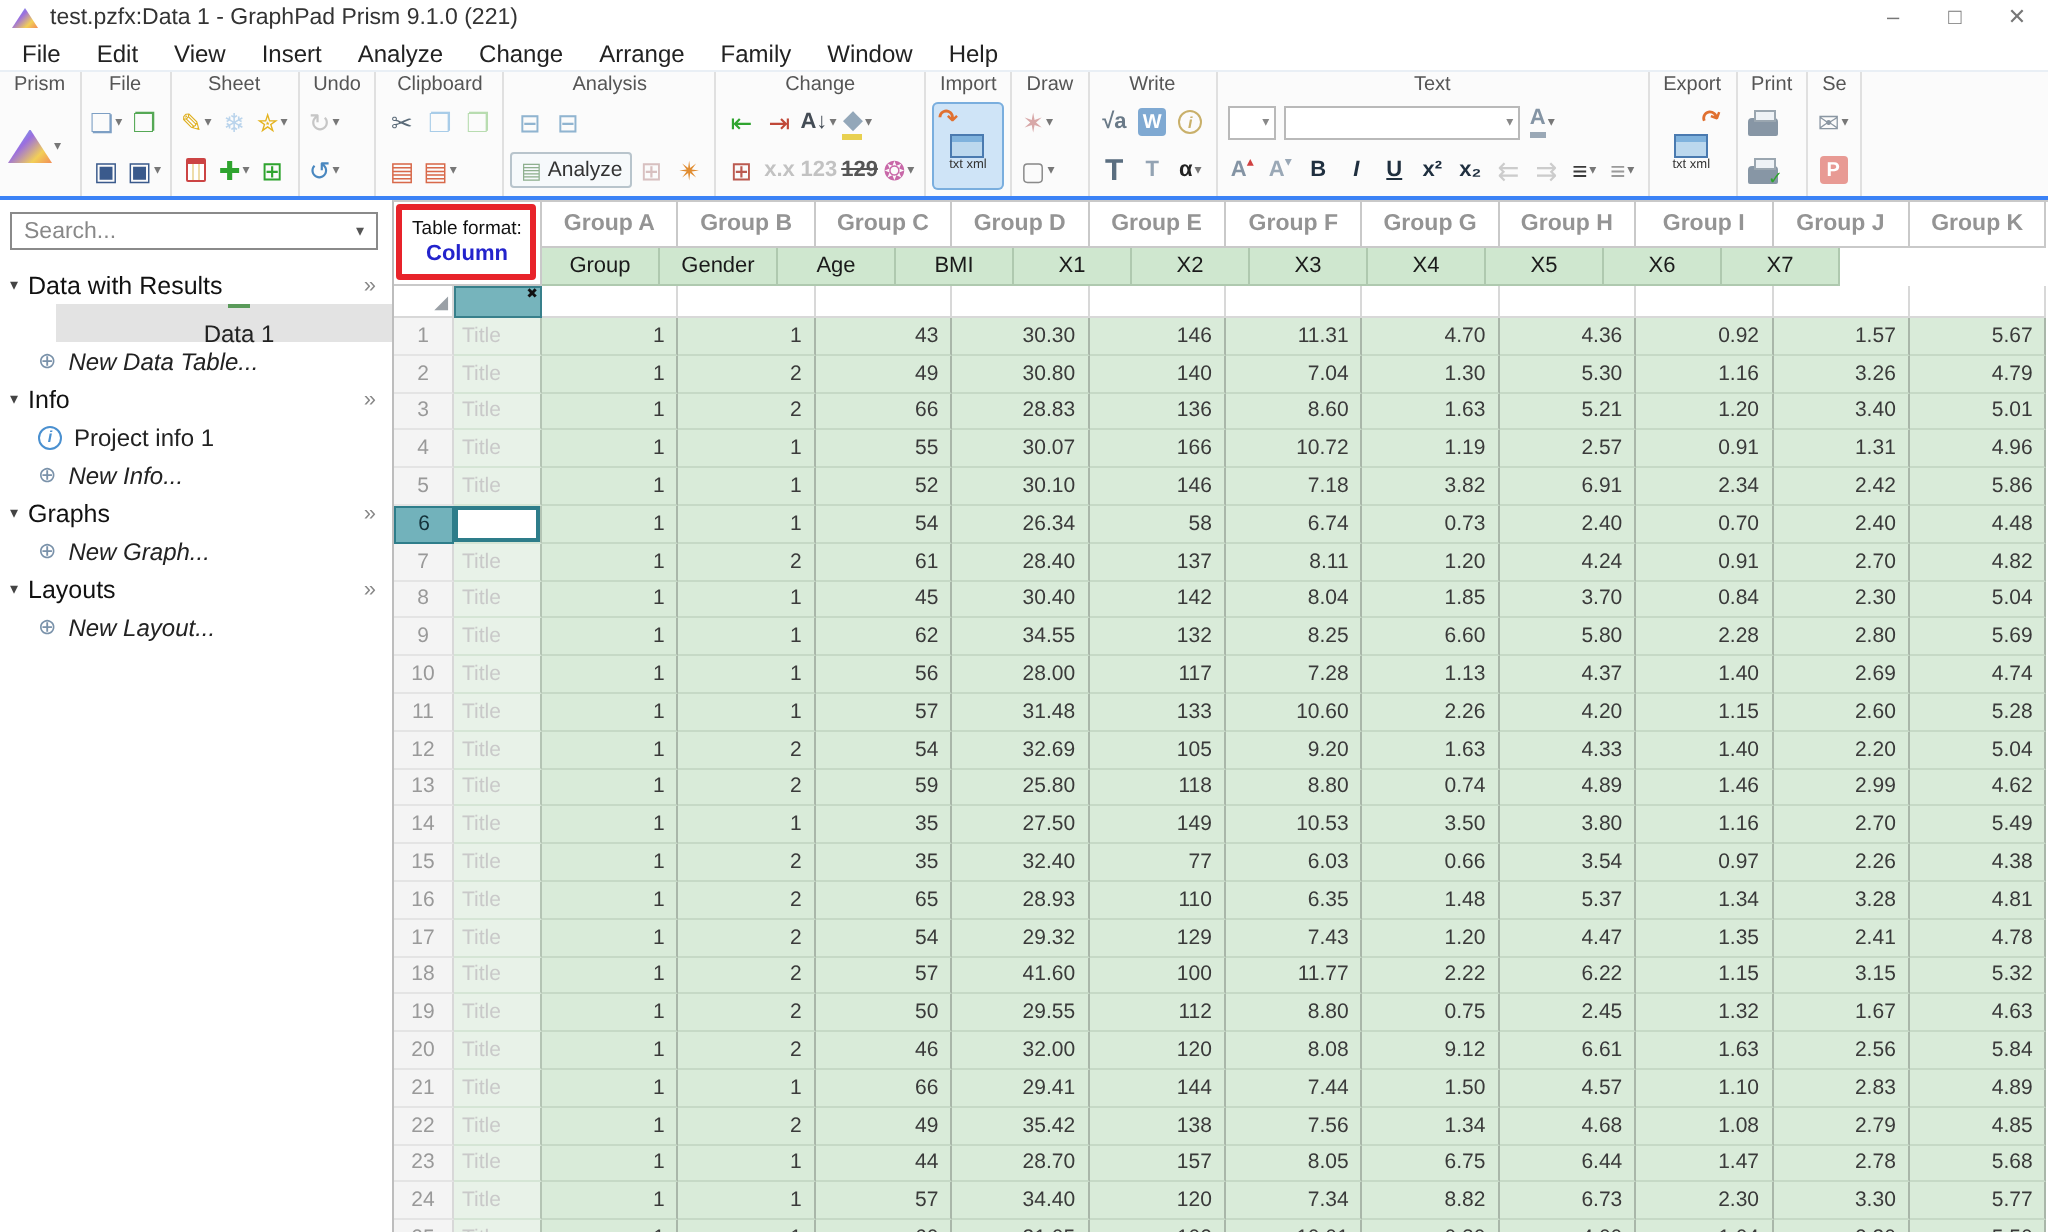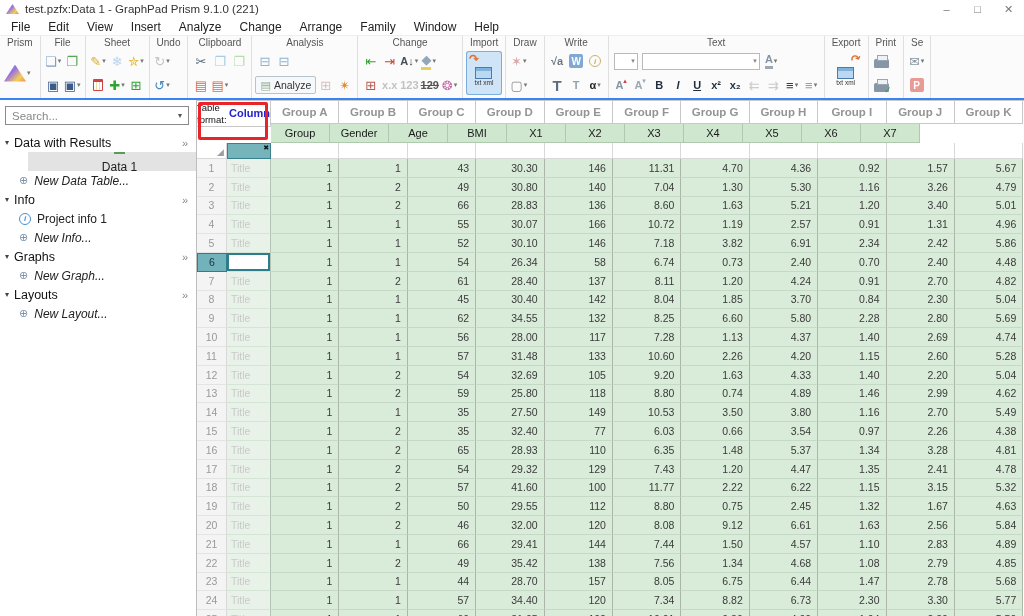--- a/index.html
+++ b/index.html
@@ -70,22 +70,22 @@
     box-shadow:inset -3px 0 0 rgba(143,196,143,.35); }
   .side-ic.ci2 { width:12px; height:12px; border-radius:50%; border:1px solid #4a90d0; color:#4a90d0; font-size:8px; font-style:italic; font-weight:bold; }
 
   
   .table-area { flex:1; position:relative; overflow:hidden; background:#fff; border-left:1px solid #bdbdbd; border-top:1px solid #c9c9c9; }
   .hdr { display:flex; margin-left:74px; }
   .gh-cell { width:68.4px; flex:0 0 auto; height:23px; border-right:1px solid #c9c9c9; border-bottom:1px solid #c9c9c9;
     color:#949494; font-weight:bold; font-size:11.5px; display:flex; align-items:center; justify-content:center; background:#fff; }
   .ct-cell { width:59px; flex:0 0 auto; height:19px; background:#cfe7cf; border-right:1px solid #afc9af; border-bottom:1px solid #afc9af;
     color:#1a1a1a; font-size:11px; display:flex; align-items:center; justify-content:center; }
-  .corner { position:absolute; left:0; top:0; width:74px; height:26px; background:#fff; border-right:1px solid #c9c9c9; border-bottom:1px solid #c9c9c9;
-    display:flex; flex-direction:row; align-items:center; justify-content:center; z-index:2; }
+  .corner { position:absolute; left:0; top:0; width:74px; height:42px; background:#fff; border-right:1px solid #c9c9c9; border-bottom:1px solid #c9c9c9;
+    display:flex; flex-direction:column; align-items:center; justify-content:center; z-index:2; }
   .corner-l1 { font-size:9.5px; color:#111; line-height:1.2; }
   .corner-l2 { font-size:11px; font-weight:bold; color:#2323cc; line-height:1.2; }
   .redbox { position:absolute; left:1px; top:1px; width:70px; height:38px; border:3px solid #e8232a; border-radius:2px; z-index:6; pointer-events:none; }
   .corner-strip { display:flex; height:16px; }
   .cs-num { width:30px; flex:0 0 auto; display:flex; align-items:flex-end; justify-content:flex-end; padding:0 2px 1px 0;
     color:#9aa0a6; font-size:9px; border-right:1px solid #d8d8d8; border-bottom:1px solid #d8d8d8; }
   .cs-title { width:44px; flex:0 0 auto; background:#76b4bc; border:1px solid #38808b; position:relative; }
   .cs-title .xmark { position:absolute; top:0; right:1px; font-size:7px; color:#111; line-height:8px; }
   .cs-cell { width:68.4px; flex:0 0 auto; border-right:1px solid #d8d8d8; border-bottom:1px solid #d8d8d8; background:#fff; }
   .drow { display:flex; height:18.8px; }

